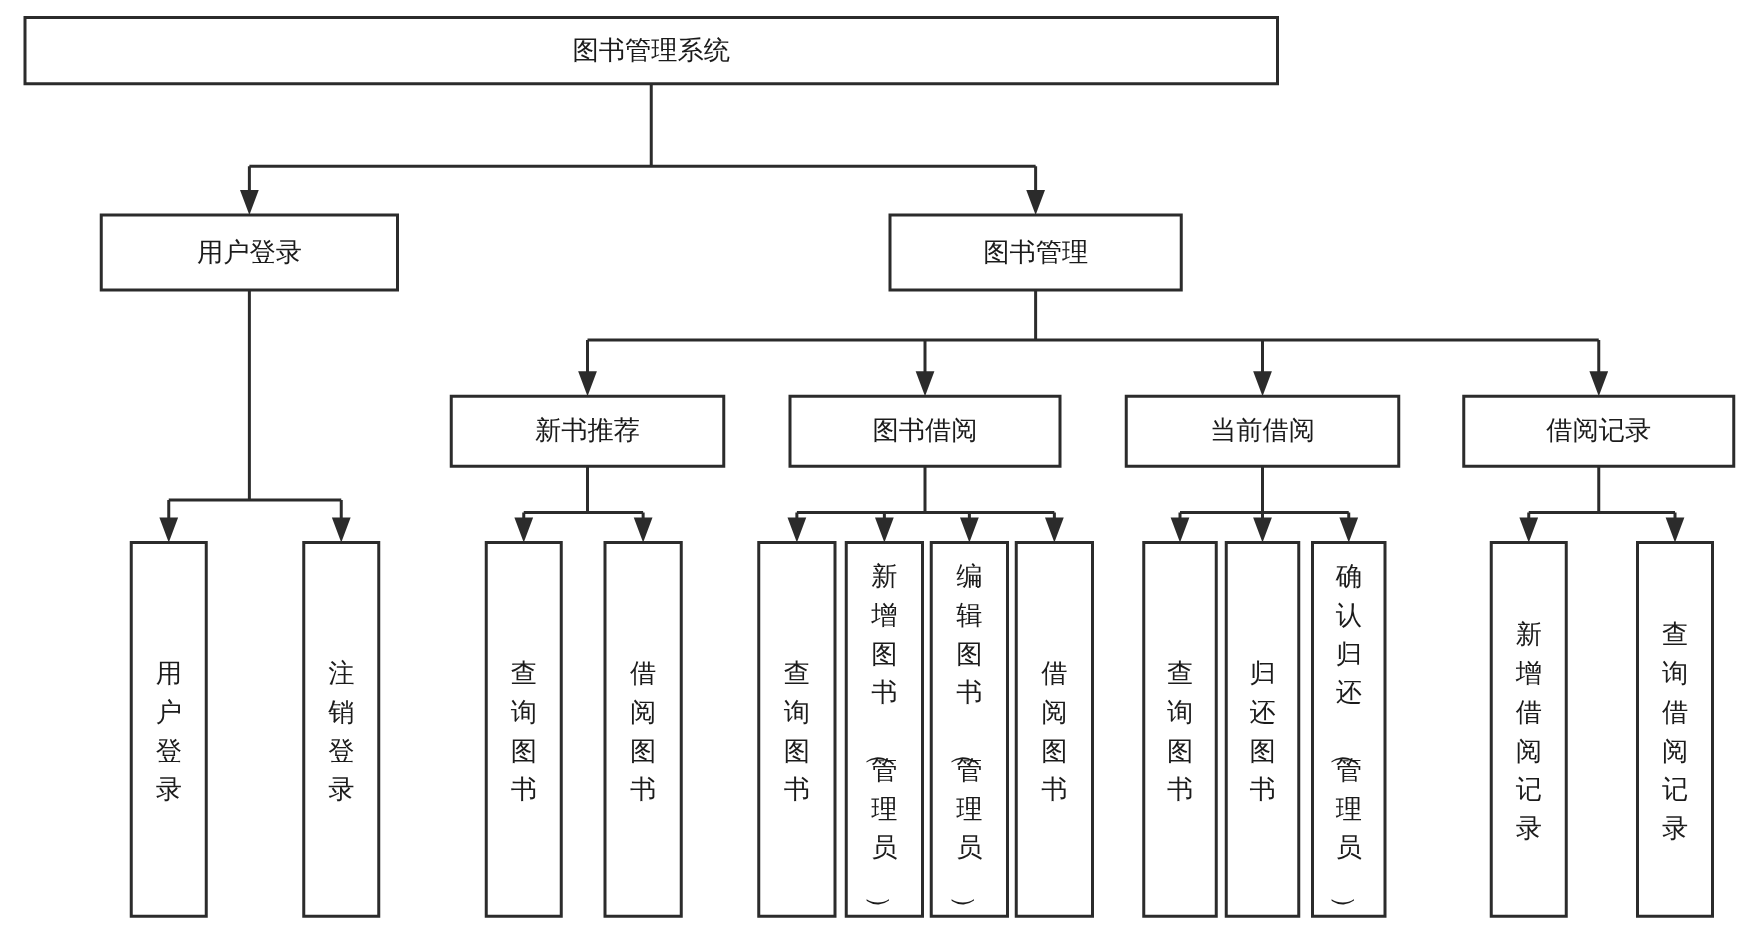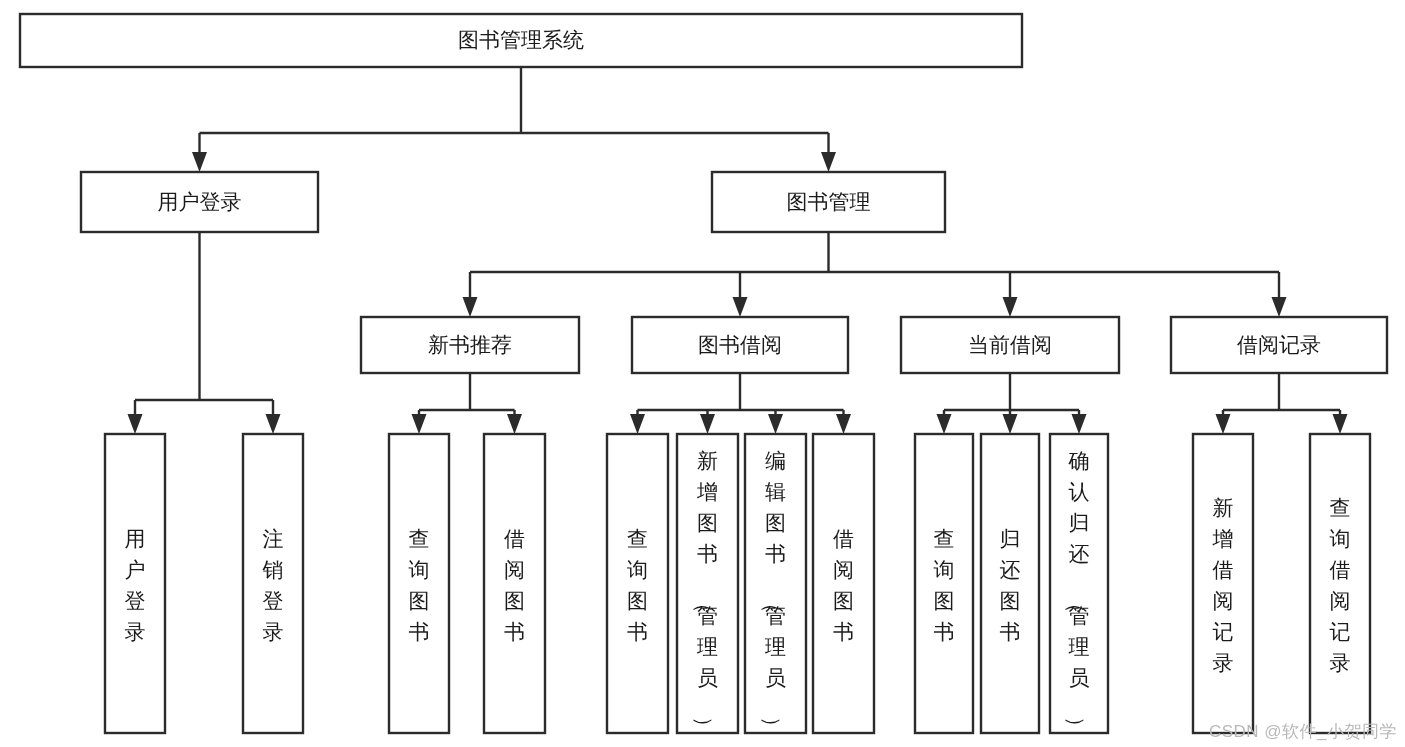--- a/index.html
+++ b/index.html
@@ -219,14 +219,13 @@
         <g>
           <rect class="node-rect" x="1193" y="434" width="60" height="299"></rect>
           <text class="node-label-v" x="1223" y="514.68"><tspan x="1223" dy="0">新</tspan><tspan x="1223" dy="31">增</tspan><tspan x="1223" dy="31">借</tspan><tspan x="1223" dy="31">阅</tspan><tspan x="1223" dy="31">记</tspan><tspan x="1223" dy="31">录</tspan></text>
         </g>
         <g>
           <rect class="node-rect" x="1310" y="434" width="60" height="299"></rect>
           <text class="node-label-v" x="1340" y="514.68"><tspan x="1340" dy="0">查</tspan><tspan x="1340" dy="31">询</tspan><tspan x="1340" dy="31">借</tspan><tspan x="1340" dy="31">阅</tspan><tspan x="1340" dy="31">记</tspan><tspan x="1340" dy="31">录</tspan></text>
         </g>
       </g>
   </svg>
-  <div class="watermark">CSDN @软件_小贺同学</div>
 </div>
 
 </body></html>

